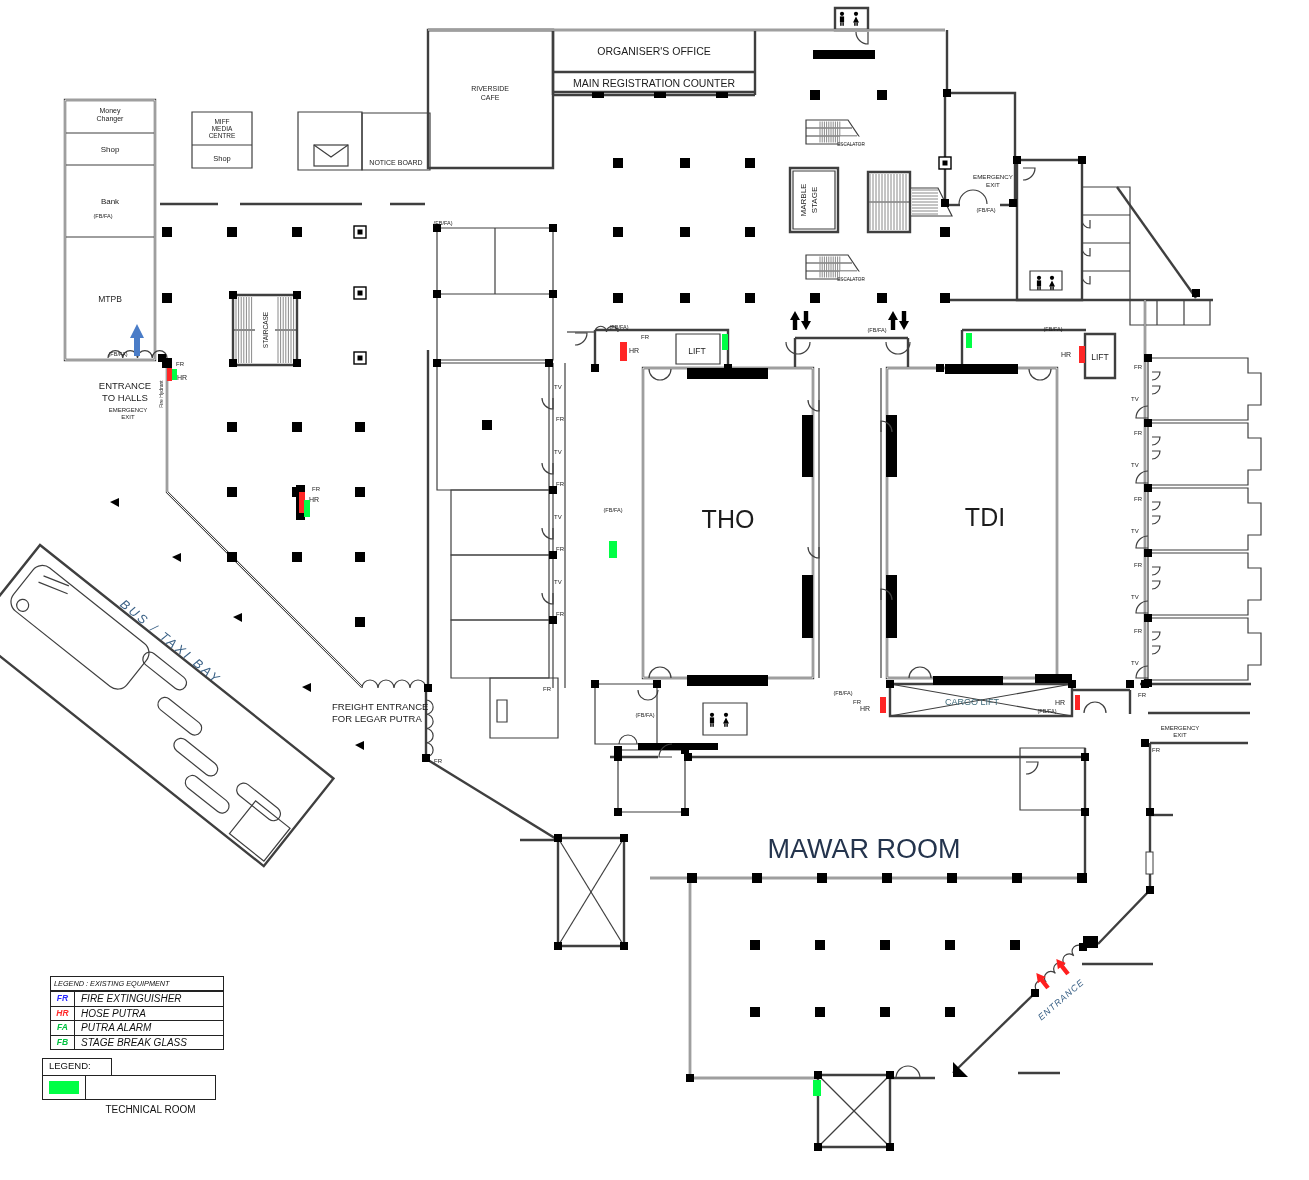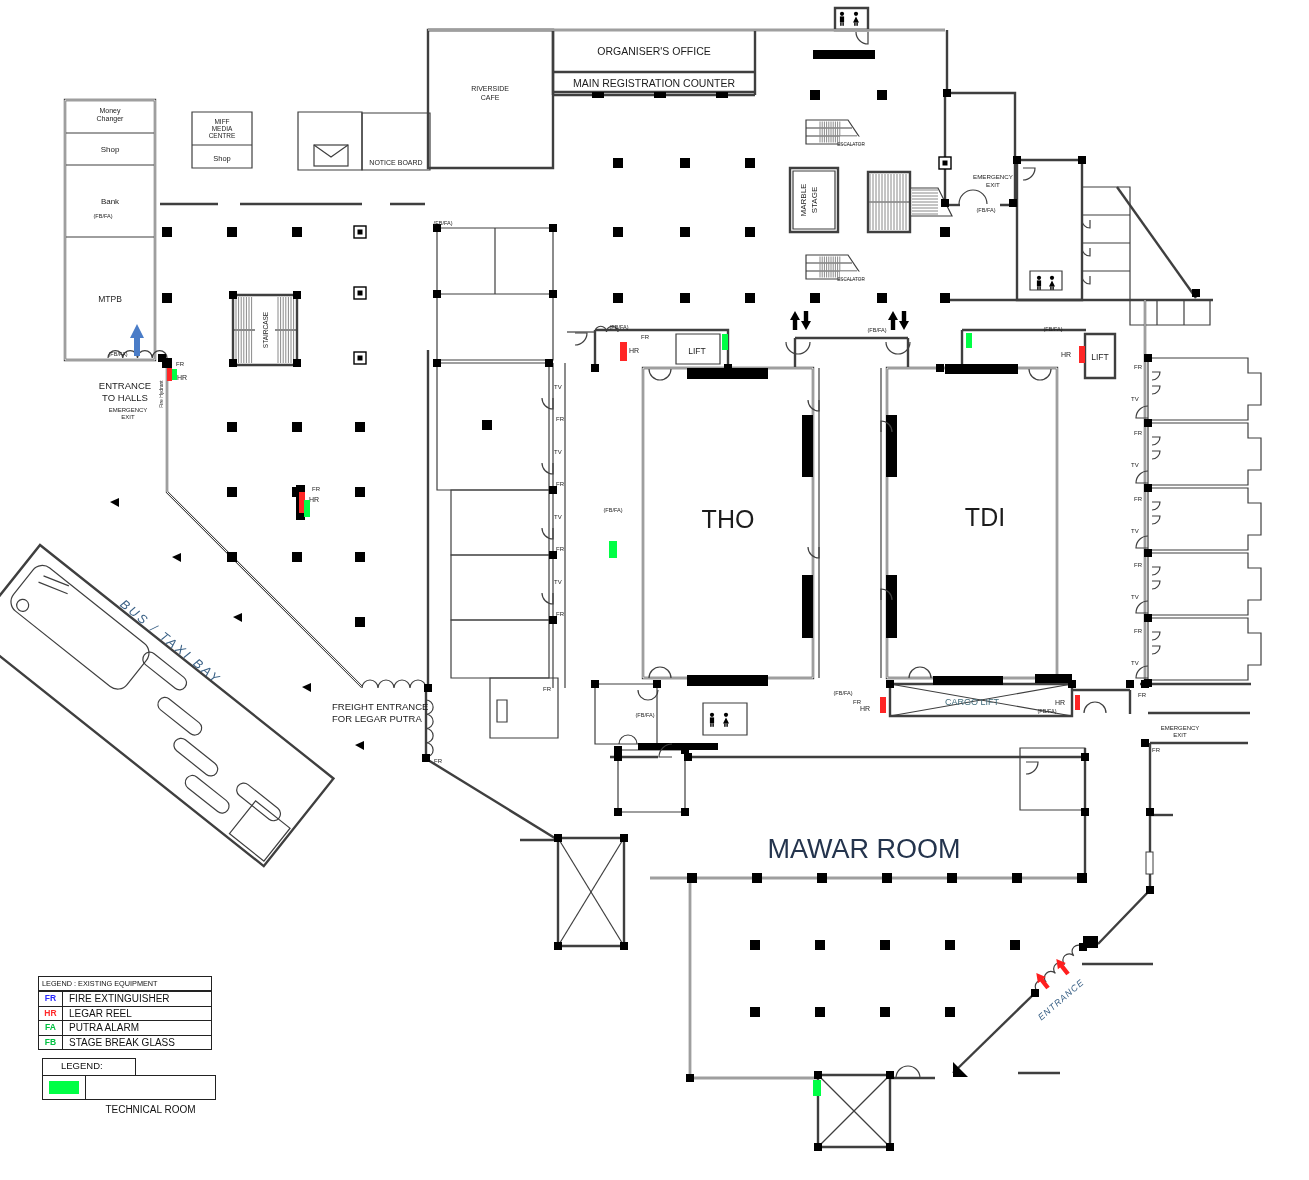--- a/index.html
+++ b/index.html
@@ -13,30 +13,30 @@
   .blk{fill:#000;}
   .t45{font-size:4.6px}.t5{font-size:5px}.t55{font-size:5.5px}.t6{font-size:6px}
   .t62{font-size:6.2px}.t65{font-size:6.5px}.t7{font-size:7px}.t75{font-size:7.5px}
   .t8{font-size:8px}.t85{font-size:8.5px}.t9{font-size:9px}.t95{font-size:9.5px}
   .t10{font-size:10.5px}.t25{font-size:25px}.t27{font-size:27px}
   .mid{text-anchor:middle}
   .teal{fill:#3f6b7a}
   .navy{fill:#3a6186;font-style:italic}
   .mawar{fill:#24344d}
   
-  .legend-eq{position:absolute;left:38px;top:976px;width:172px;border:1.4px solid #222;
-             font-size:7.5px;color:#111;background:#fff;}
+  .legend-eq{position:absolute;left:50px;top:976px;width:172px;border:1.4px solid #222;
+             font-size:7.5px;color:#111;background:#fff;font-style:italic;}
   .legend-eq .hdr{padding:2px 3px;border-bottom:1.2px solid #222;font-size:7.3px;}
   .legend-eq .row{display:flex;border-top:1.2px solid #222;height:13.5px;align-items:center;}
   .legend-eq .row:first-of-type{border-top:none;}
   .legend-eq .code{width:23px;text-align:center;border-right:1.2px solid #222;
                    font-weight:bold;font-size:8.5px;align-self:stretch;line-height:13.5px;}
   .legend-eq .lbl{padding-left:6px;font-size:10px;}
   .legend-tech-hdr{position:absolute;left:42px;top:1058px;width:56px;height:14px;
-                   border:1.4px solid #222;font-size:9.5px;color:#111;padding:1px 18px;background:#fff;}
+                   border:1.4px solid #222;font-size:9.5px;color:#111;padding:1px 6px;background:#fff;}
   .legend-tech-body{position:absolute;left:42px;top:1075px;width:172px;height:23px;
                     border:1.4px solid #222;display:flex;align-items:center;background:#fff;}
   .legend-tech-body .cell1{width:42px;height:100%;border-right:1.2px solid #222;
                     display:flex;align-items:center;justify-content:center;}
   .legend-tech-body .swatch{width:30px;height:13px;}
   .legend-tech-body .cell2{flex:1;text-align:center;font-size:10px;color:#111;margin-top:44px;}
   .note{position:absolute;left:42px;top:1112px;font-size:15.5px;letter-spacing:.3px;}
 </style>
 </head>
 <body>
@@ -596,21 +596,21 @@
 
 
 <div class="legend-eq">
   <div class="hdr">LEGEND : EXISTING EQUIPMENT</div>
   <div class="row">
     <div class="code" id="code0" style="color: rgb(41, 41, 255);">FR</div>
     <div class="lbl">FIRE EXTINGUISHER</div>
   </div>
   <div class="row">
     <div class="code" id="code1" style="color: rgb(255, 42, 42);">HR</div>
-    <div class="lbl">LEGAR REEL</div>
+    <div class="lbl">HOSE PUTRA</div>
   </div>
   <div class="row">
     <div class="code" id="code2" style="color: rgb(0, 192, 64);">FA</div>
     <div class="lbl">PUTRA ALARM</div>
   </div>
   <div class="row">
     <div class="code" id="code3" style="color: rgb(0, 192, 64); text-align: center;">FB</div>
     <div class="lbl">STAGE BREAK GLASS</div>
   </div>
 </div>

